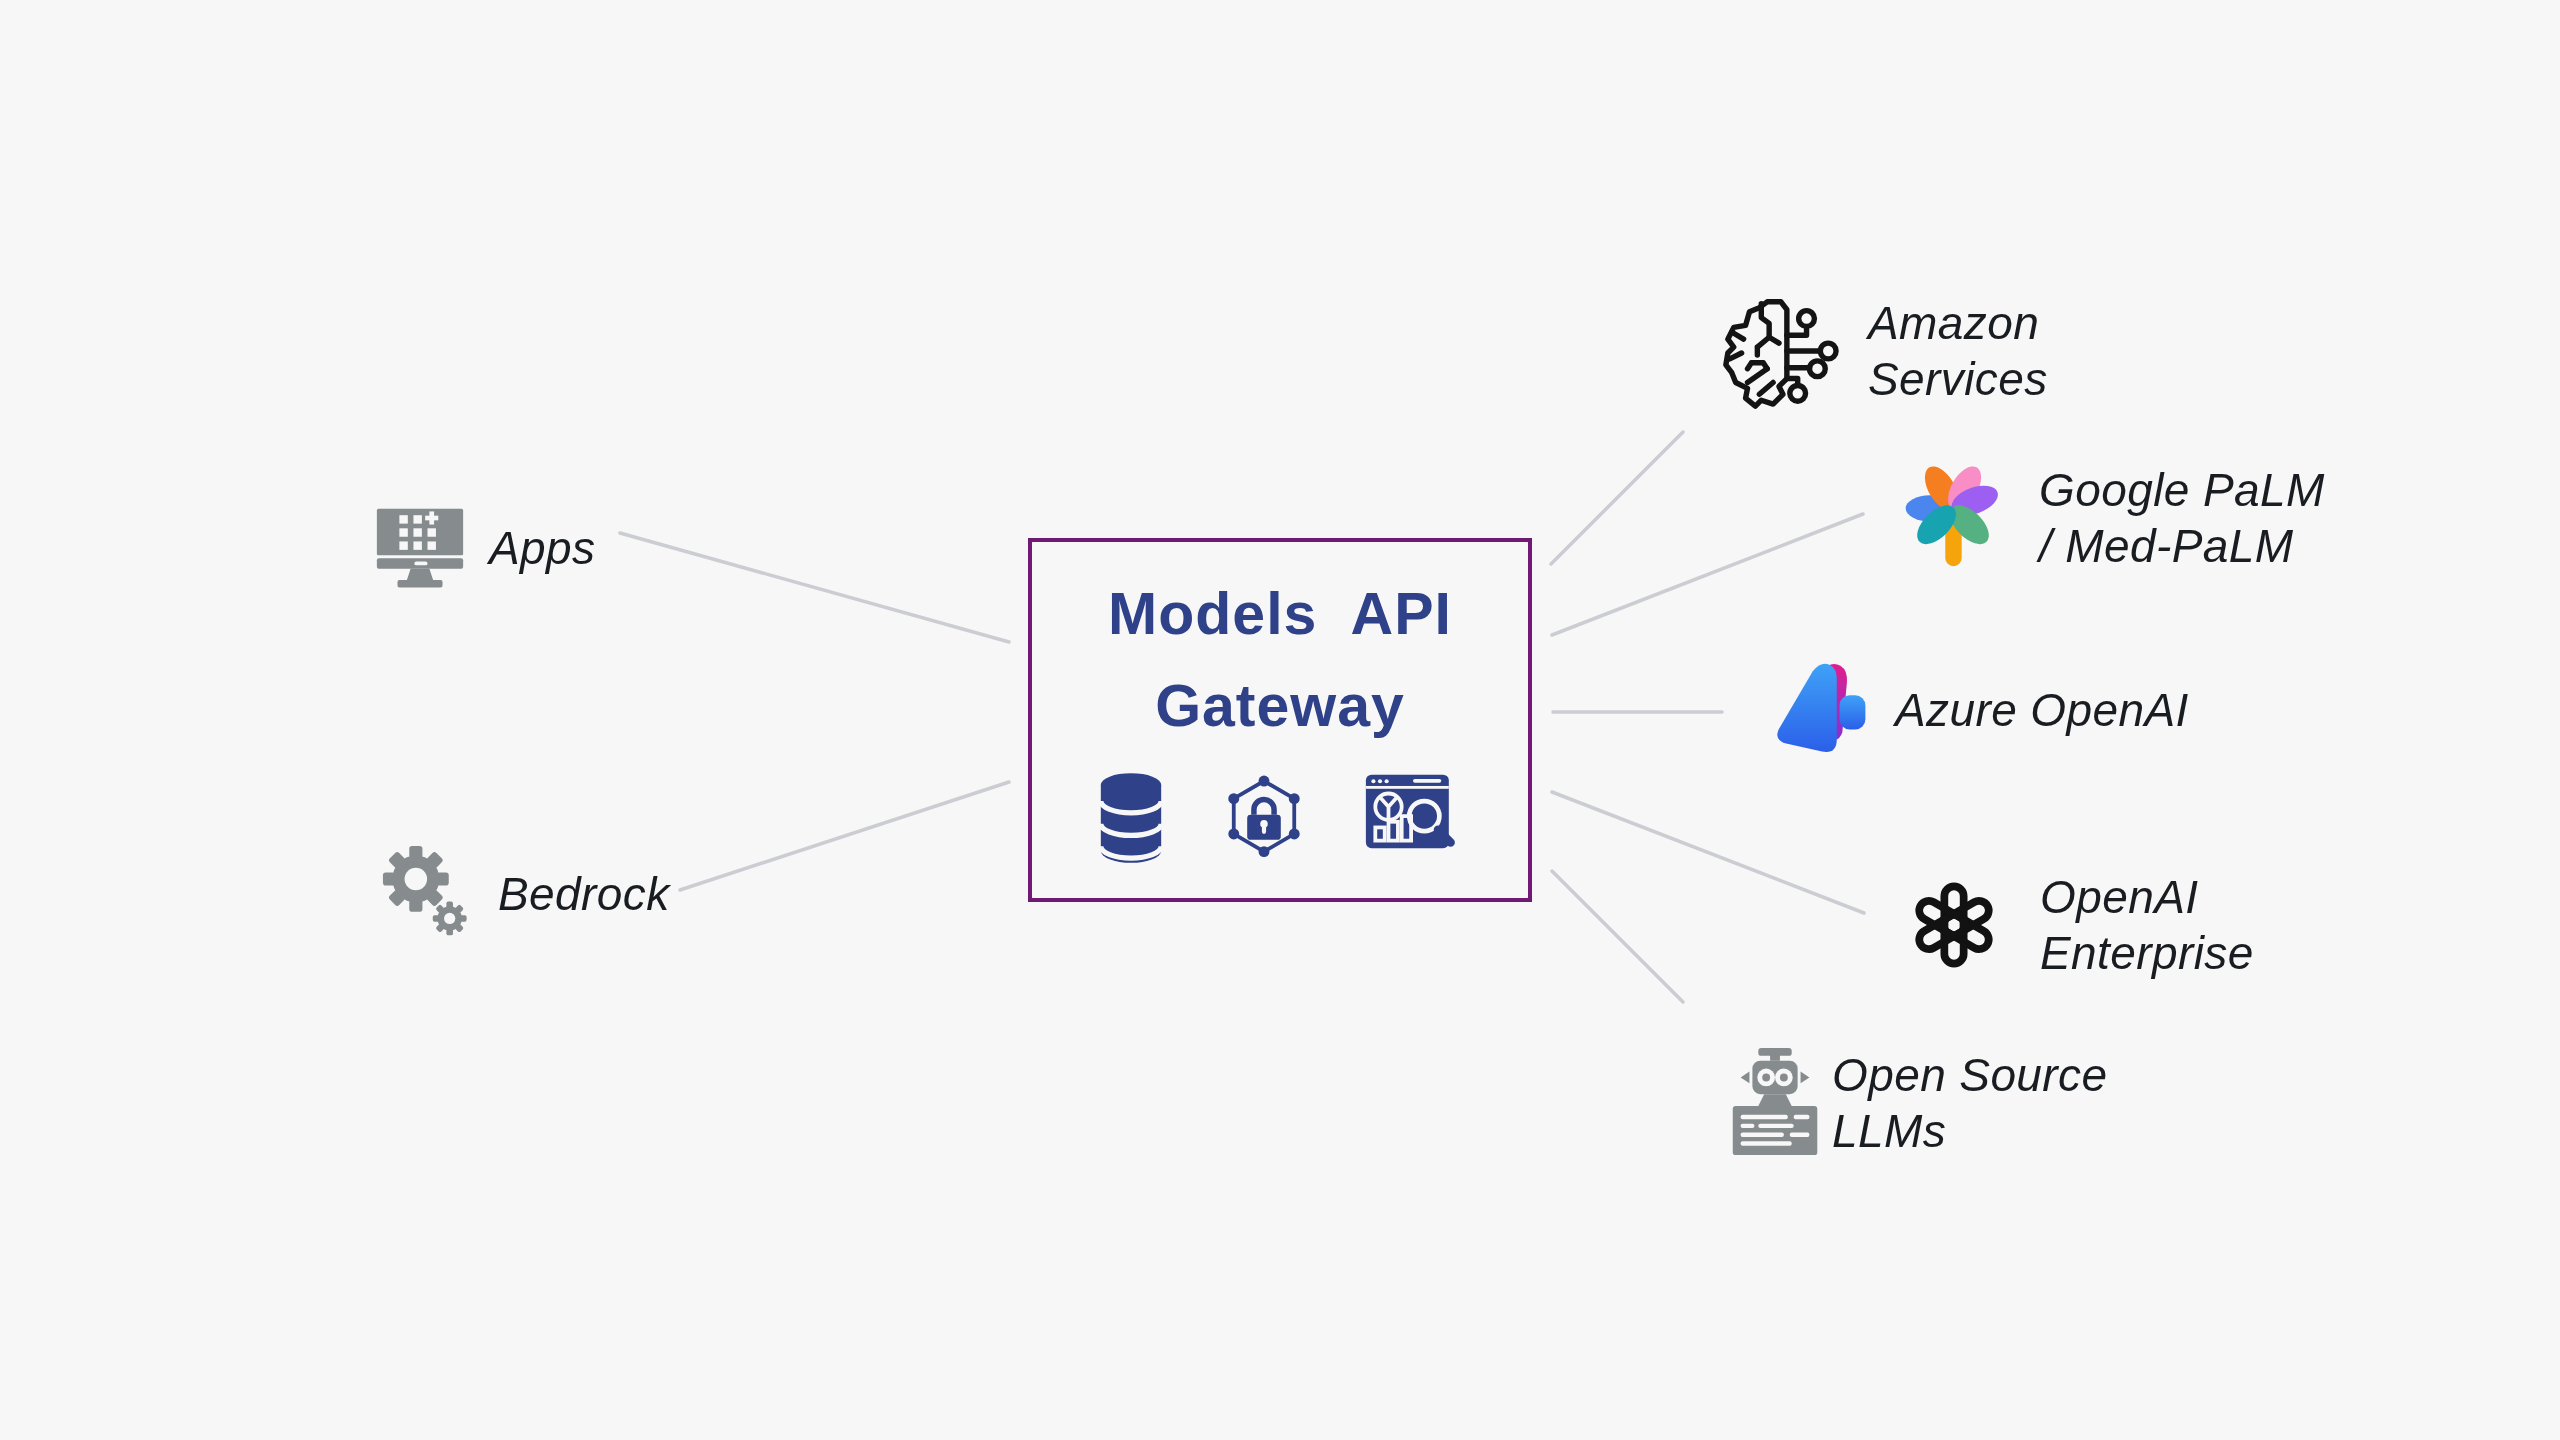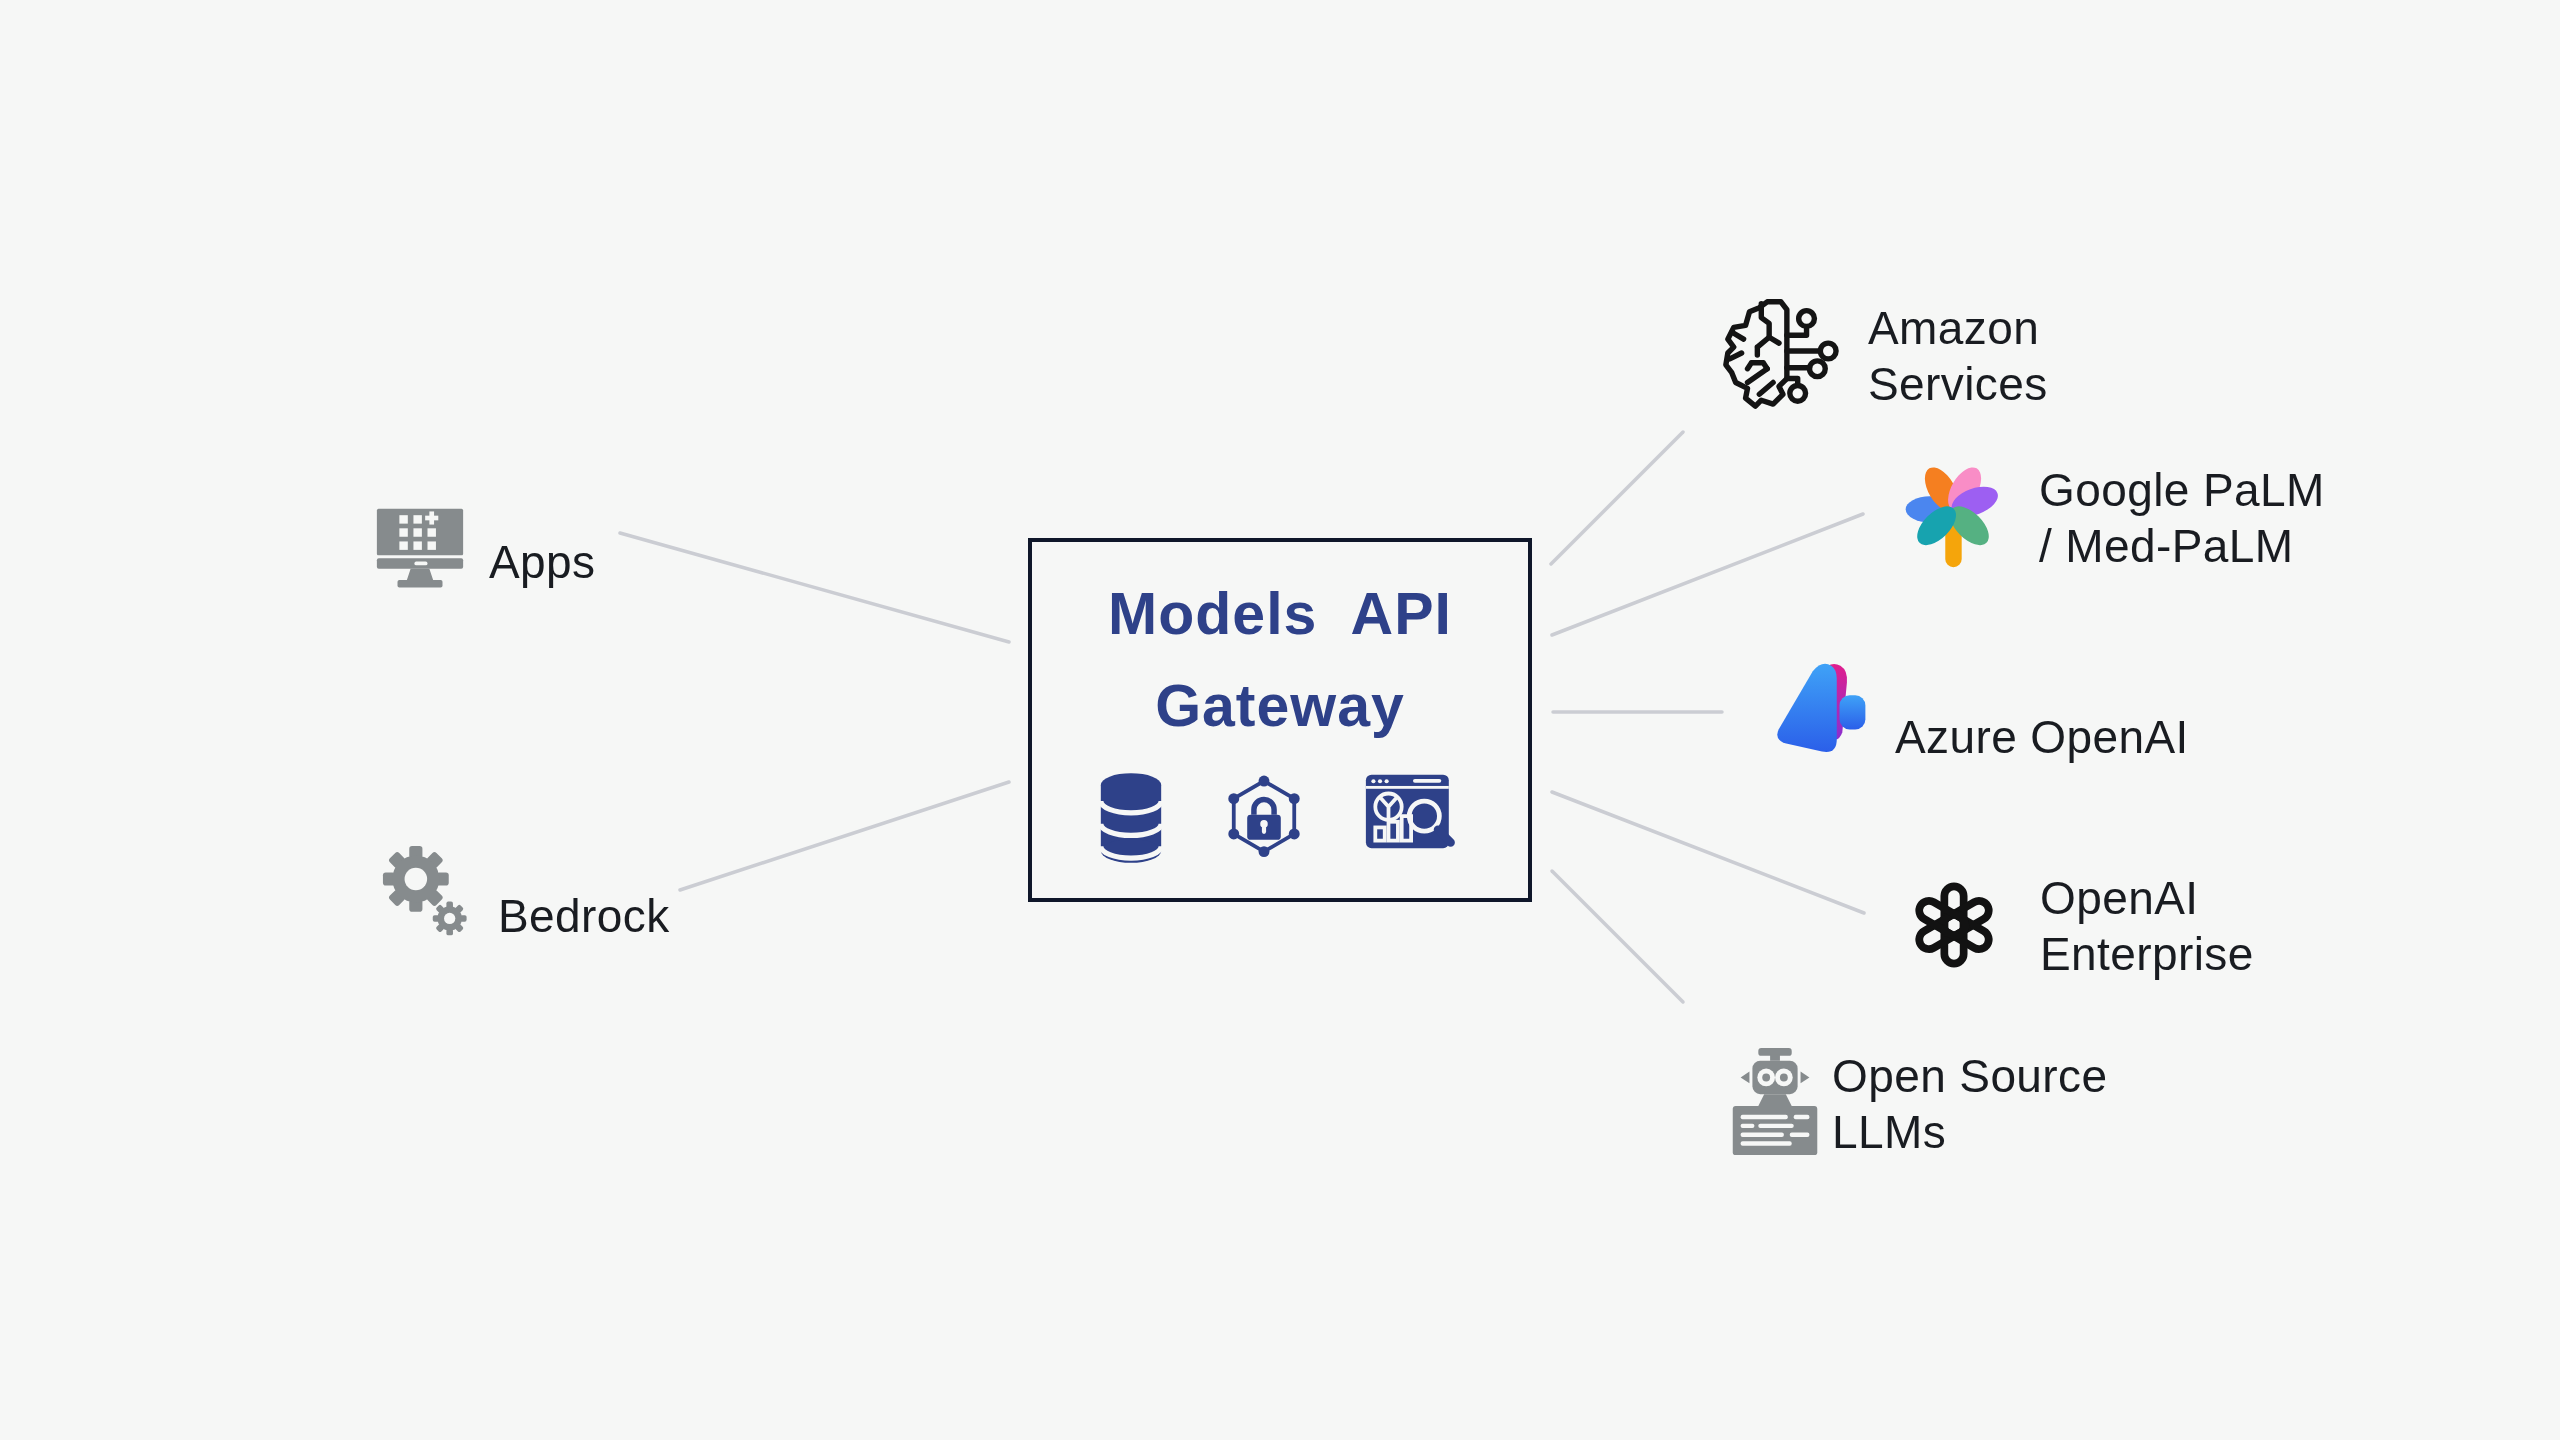--- a/index.html
+++ b/index.html
@@ -3,33 +3,33 @@
 <meta charset="utf-8">
 <style>
   html,body{margin:0;padding:0;}
   body{width:2560px;height:1440px;overflow:hidden;font-family:"Liberation Sans",sans-serif;}
   #canvas{position:relative;width:2560px;height:1440px;background:#f6f7f6;}
   #edges{position:absolute;left:0;top:0;}
 
   
   .gateway-box{
     position:absolute;left:1028px;top:538px;width:504px;height:364px;
-    box-sizing:border-box;border:4px solid #0f172a;background:transparent;
+    box-sizing:border-box;border:4px solid #701a75;background:transparent;
   }
   .gateway-title{
     margin-top:26px;text-align:center;color:#2e4189;font-weight:bold;
     font-size:59px;line-height:92px;letter-spacing:1px;word-spacing:18px;
   }
   .gateway-icons{
     position:absolute;left:0;bottom:30px;width:100%;height:100px;
     display:flex;justify-content:center;align-items:center;gap:58px;
   }
 
   
-  .node{position:absolute;display:flex;align-items:flex-end;}
+  .node{position:absolute;display:flex;align-items:center;font-style:italic;}
   .node-label{color:#191c21;font-size:46px;font-weight:400;letter-spacing:.4px;line-height:56px;}
   .node-label .ln{display:block;white-space:nowrap;}
 </style>
 </head>
 <body>
 
 <div id="canvas">
 
   <svg id="edges" width="2560" height="1440">
     <g stroke="#cbcdd3" stroke-width="3.5" stroke-linecap="round">

